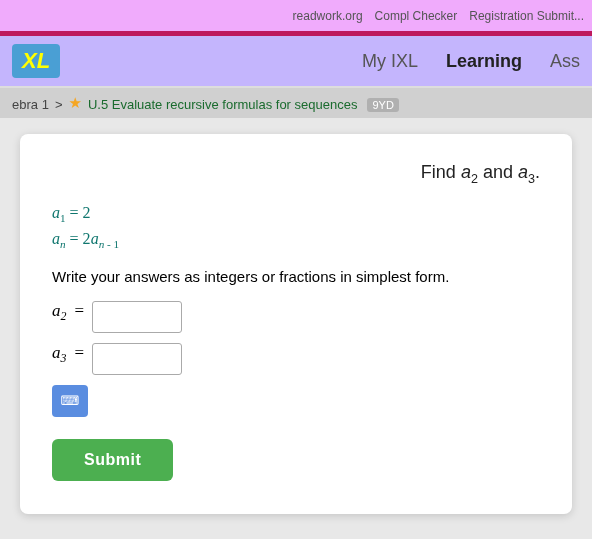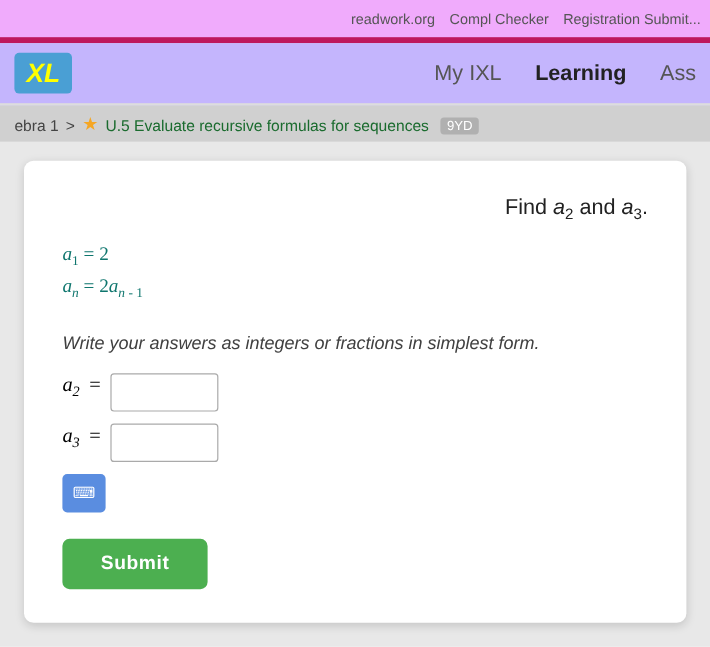--- a/index.html
+++ b/index.html
@@ -124,23 +124,22 @@
       color: #0f766e;
       margin-bottom: 6px;
       display: flex;
       align-items: center;
       gap: 4px;
       font-family: 'Times New Roman', serif;
     }
 
     .instructions {
       font-size: 15px;
-      color: #404040;
-      margin: 28px 0 16px 0;
-      font-style: italic;
+      color: #000000;
+      margin: 18px 0 16px 0;
     }
 
     .answer-row {
       display: flex;
       margin-bottom: 10px;
       gap: 8px;
       font-size: 17px;
       font-family: 'Times New Roman', serif;
       font-style: italic;
     }

